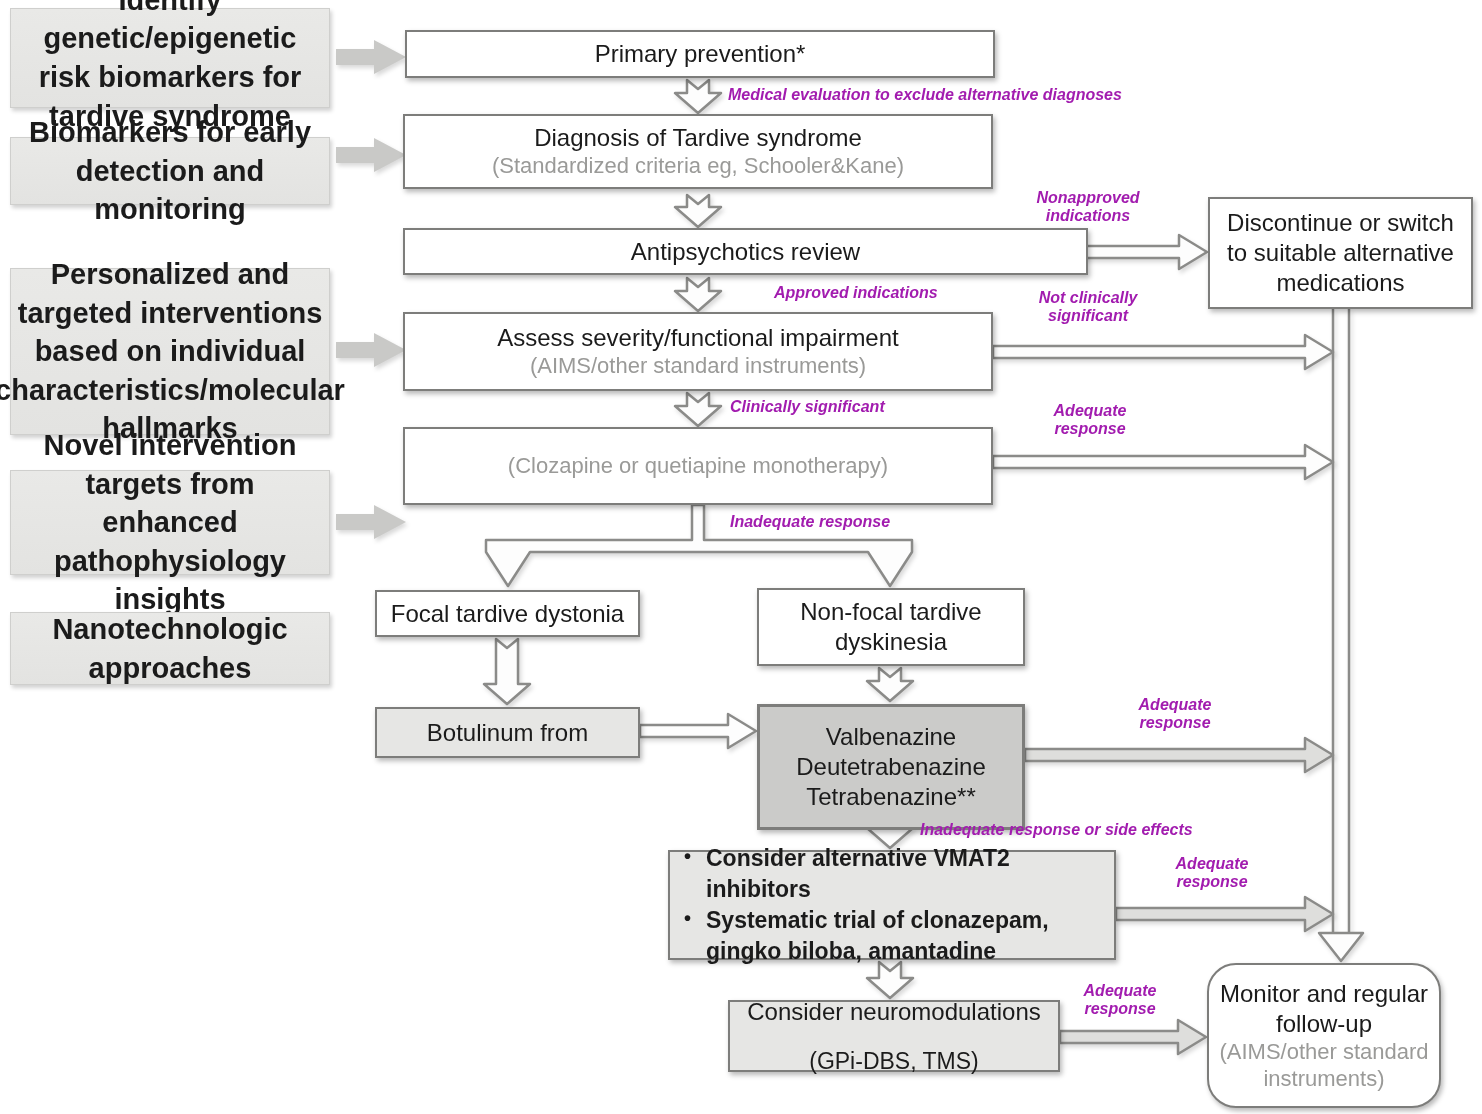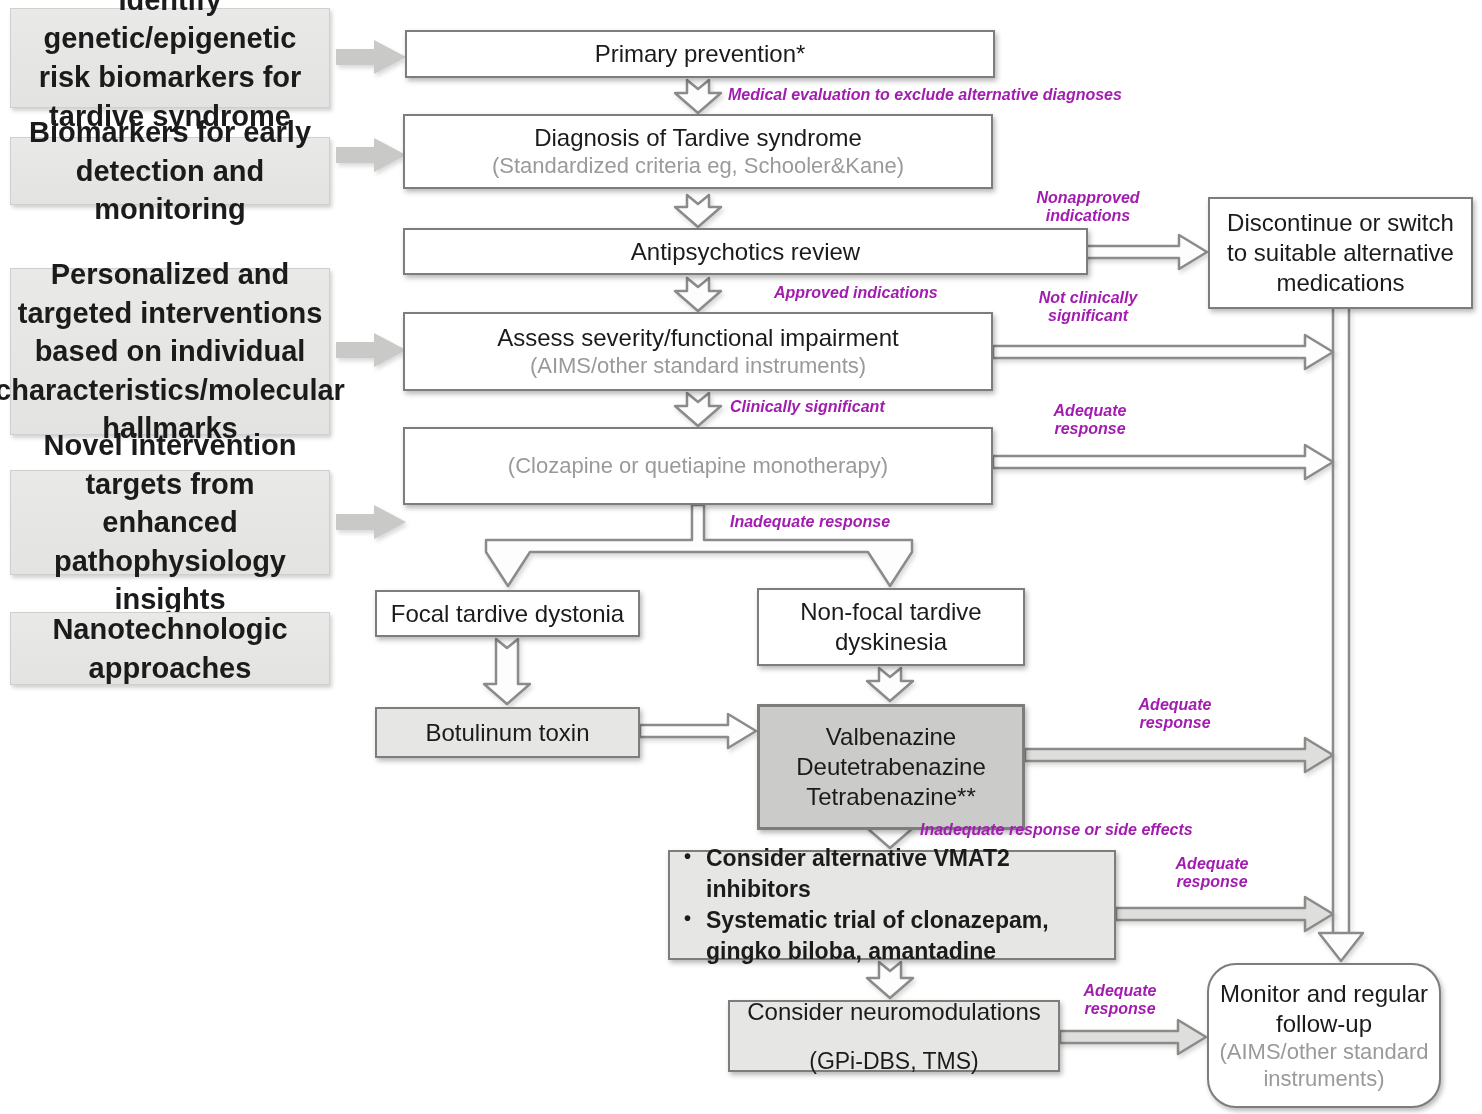--- a/index.html
+++ b/index.html
@@ -110,21 +110,21 @@
 
   <div class="abs node" style="left:375px;top:590px;width:265px;height:47px;">
     <span class="t">Focal tardive dystonia</span>
   </div>
 
   <div class="abs node" style="left:757px;top:588px;width:268px;height:78px;">
     <span class="t">Non-focal tardive dyskinesia</span>
   </div>
 
   <div class="abs node shaded" style="left:375px;top:707px;width:265px;height:51px;">
-    <span class="t">Botulinum toxin</span>
+    <span class="t">Botulinum from</span>
   </div>
 
   <div class="abs node drug" style="left:757px;top:704px;width:268px;height:126px;">
     <span class="t">Valbenazine</span>
     <span class="t">Deutetrabenazine</span>
     <span class="t">Tetrabenazine**</span>
   </div>
 
   <div class="abs node shaded bullets" style="left:668px;top:850px;width:448px;height:110px;">
     <div class="bullet-row">

